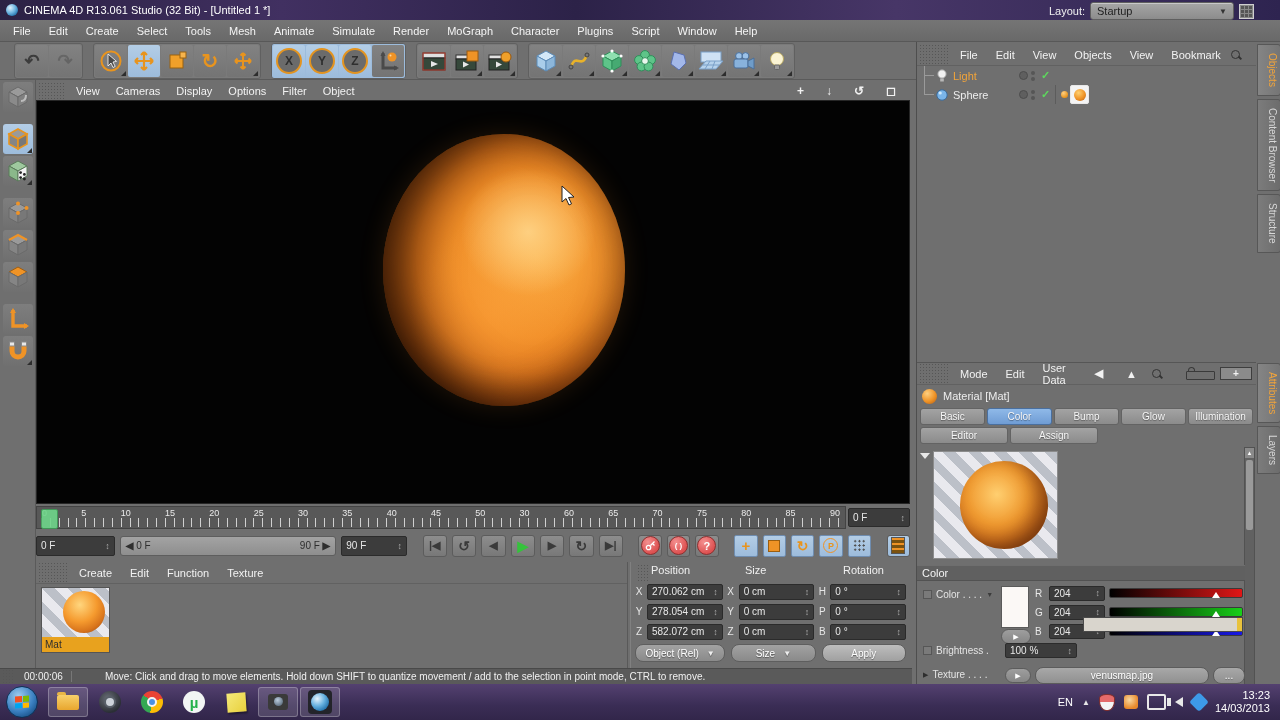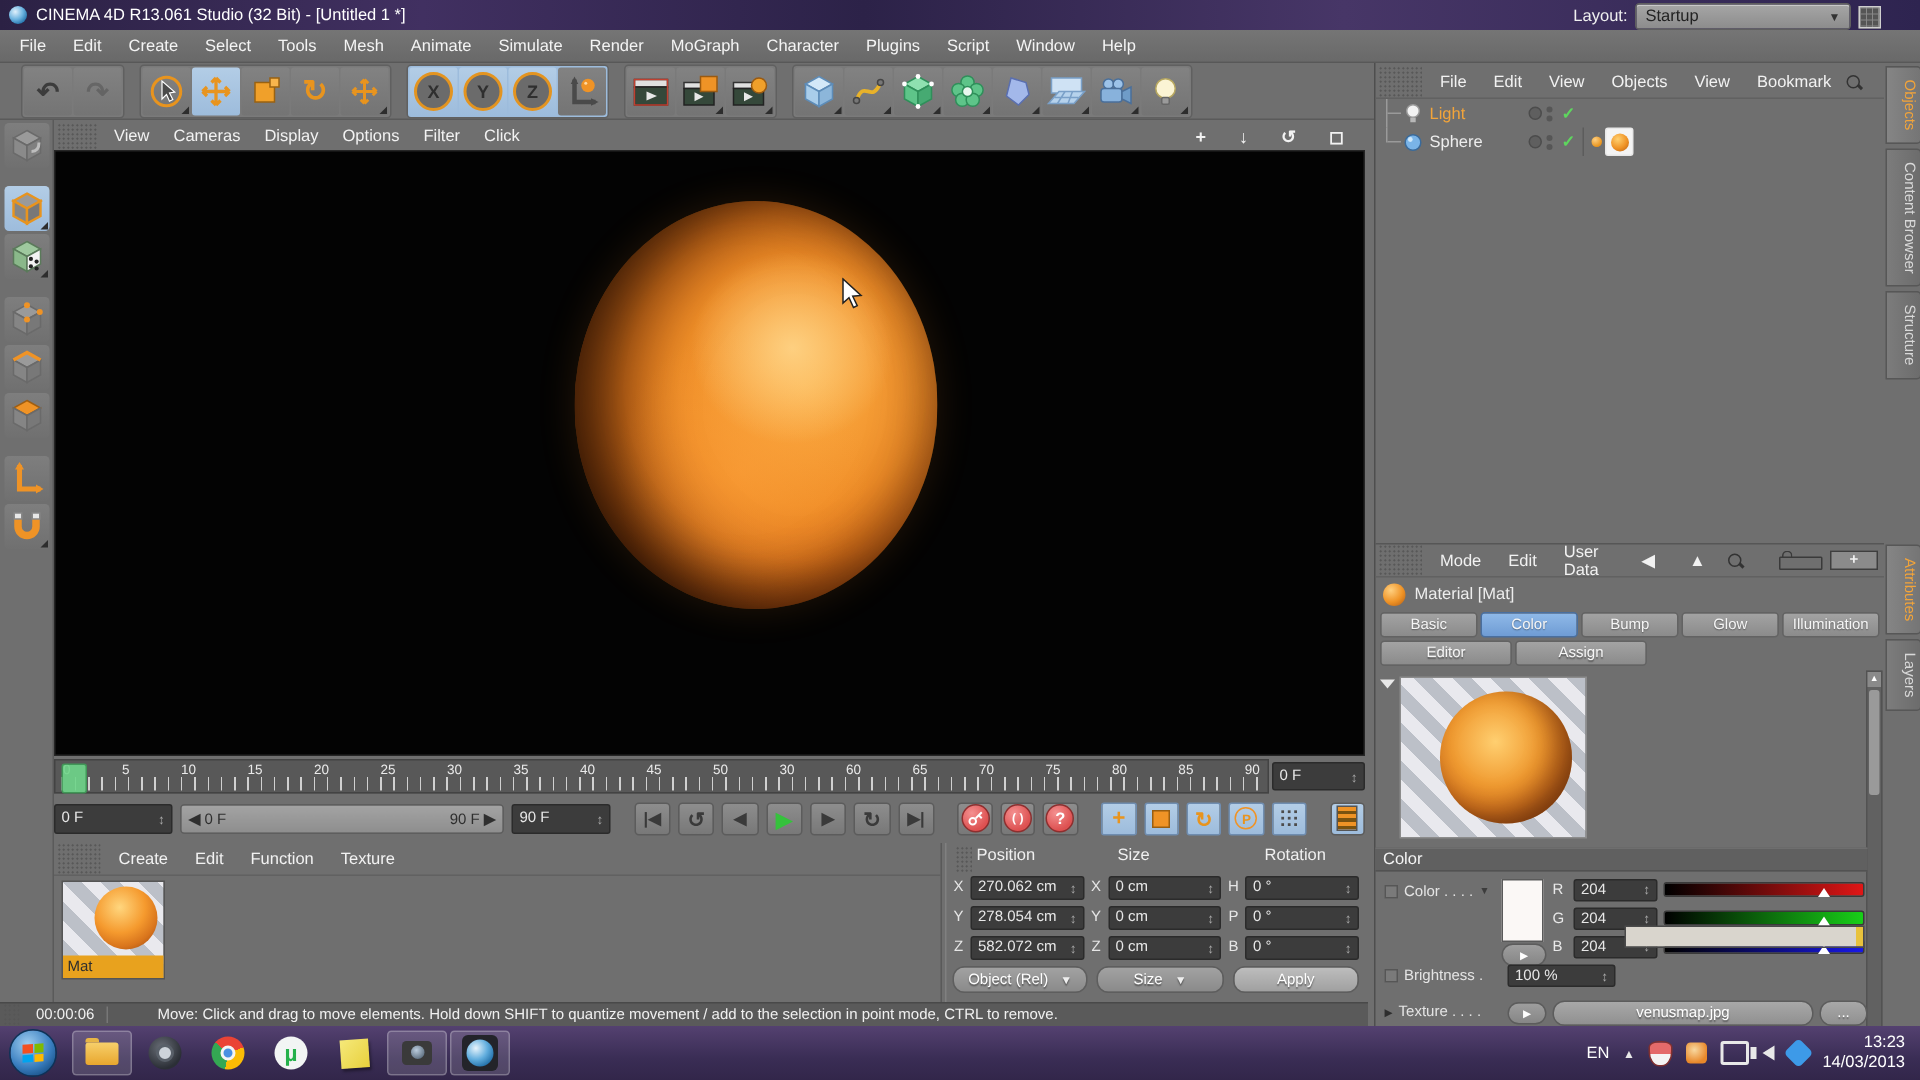--- a/index.html
+++ b/index.html
@@ -497,21 +497,21 @@
         </svg>
       <i class="sub"></i>
     </div>
   </div>
 
   <div class="abs viewport">
     <div class="vpmenu">
       <span class="grip"></span>
       <span style="display:contents;">
         
-      <span>View</span><span>Cameras</span><span>Display</span><span>Options</span><span>Filter</span><span>Click</span></span>
+      <span>View</span><span>Cameras</span><span>Display</span><span>Options</span><span>Filter</span><span>Object</span></span>
       <div class="vpicons">
         <span>+</span>
         <span>↓</span>
         <span>↺</span>
         <span>◻</span>
       </div>
     </div>
     <div class="canvas">
       <div class="planet"></div>
       <svg class="cursor" width="16" height="22">

